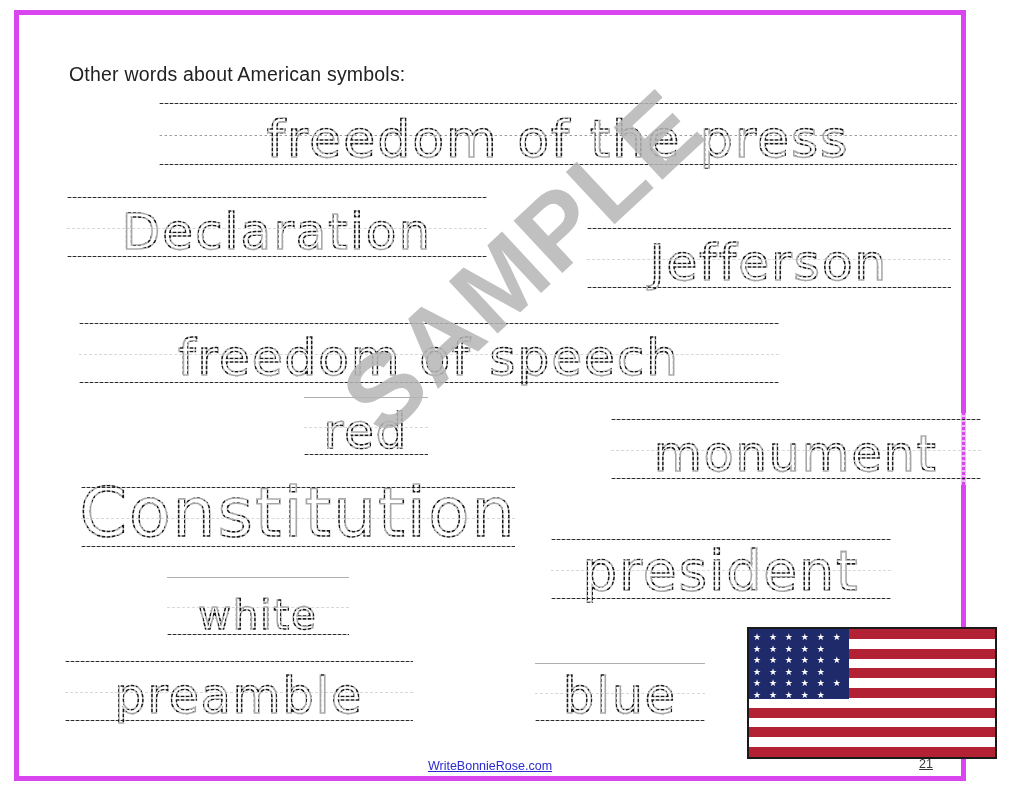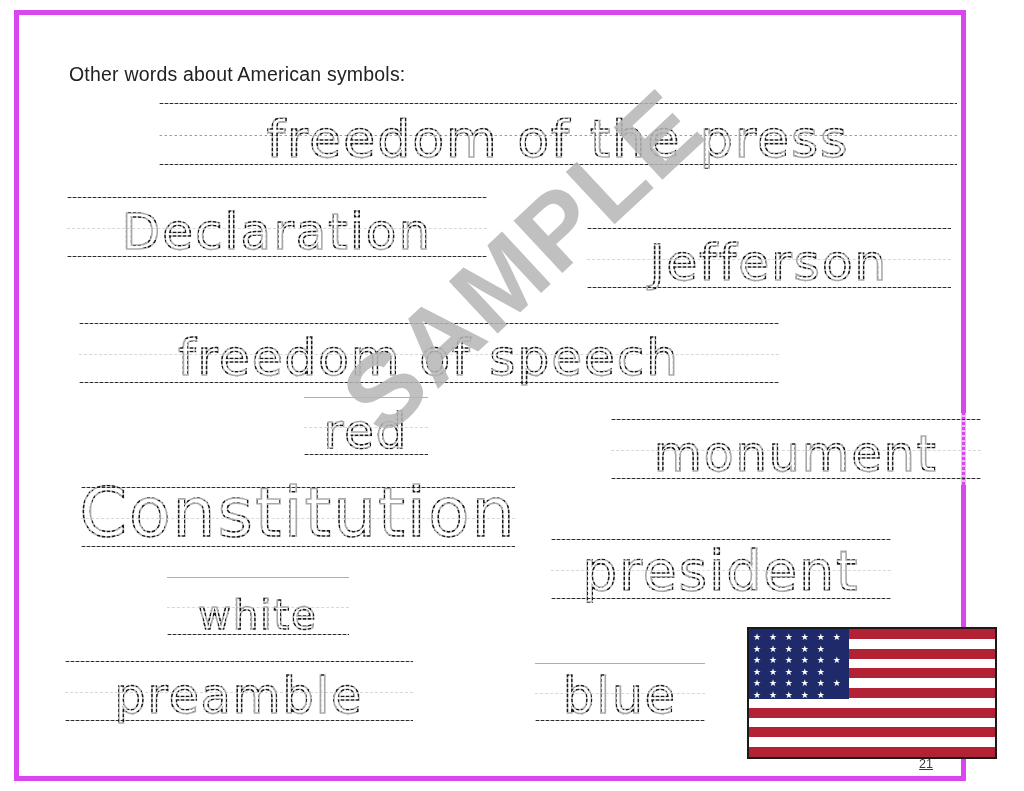--- a/index.html
+++ b/index.html
@@ -281,16 +281,17 @@
             <div>★ ★ ★ ★ ★ ★</div>
             <div>★ ★ ★ ★ ★</div>
             <div>★ ★ ★ ★ ★ ★</div>
             <div>★ ★ ★ ★ ★</div>
             <div>★ ★ ★ ★ ★ ★</div>
             <div>★ ★ ★ ★ ★</div>
           </div>
       </div>
     </div>
 
+    <div class="footer-link">WriteBonnieRose.com</div>
     <div class="page-number">21</div>
 
   </div>
 </div>
 
 </body></html>

